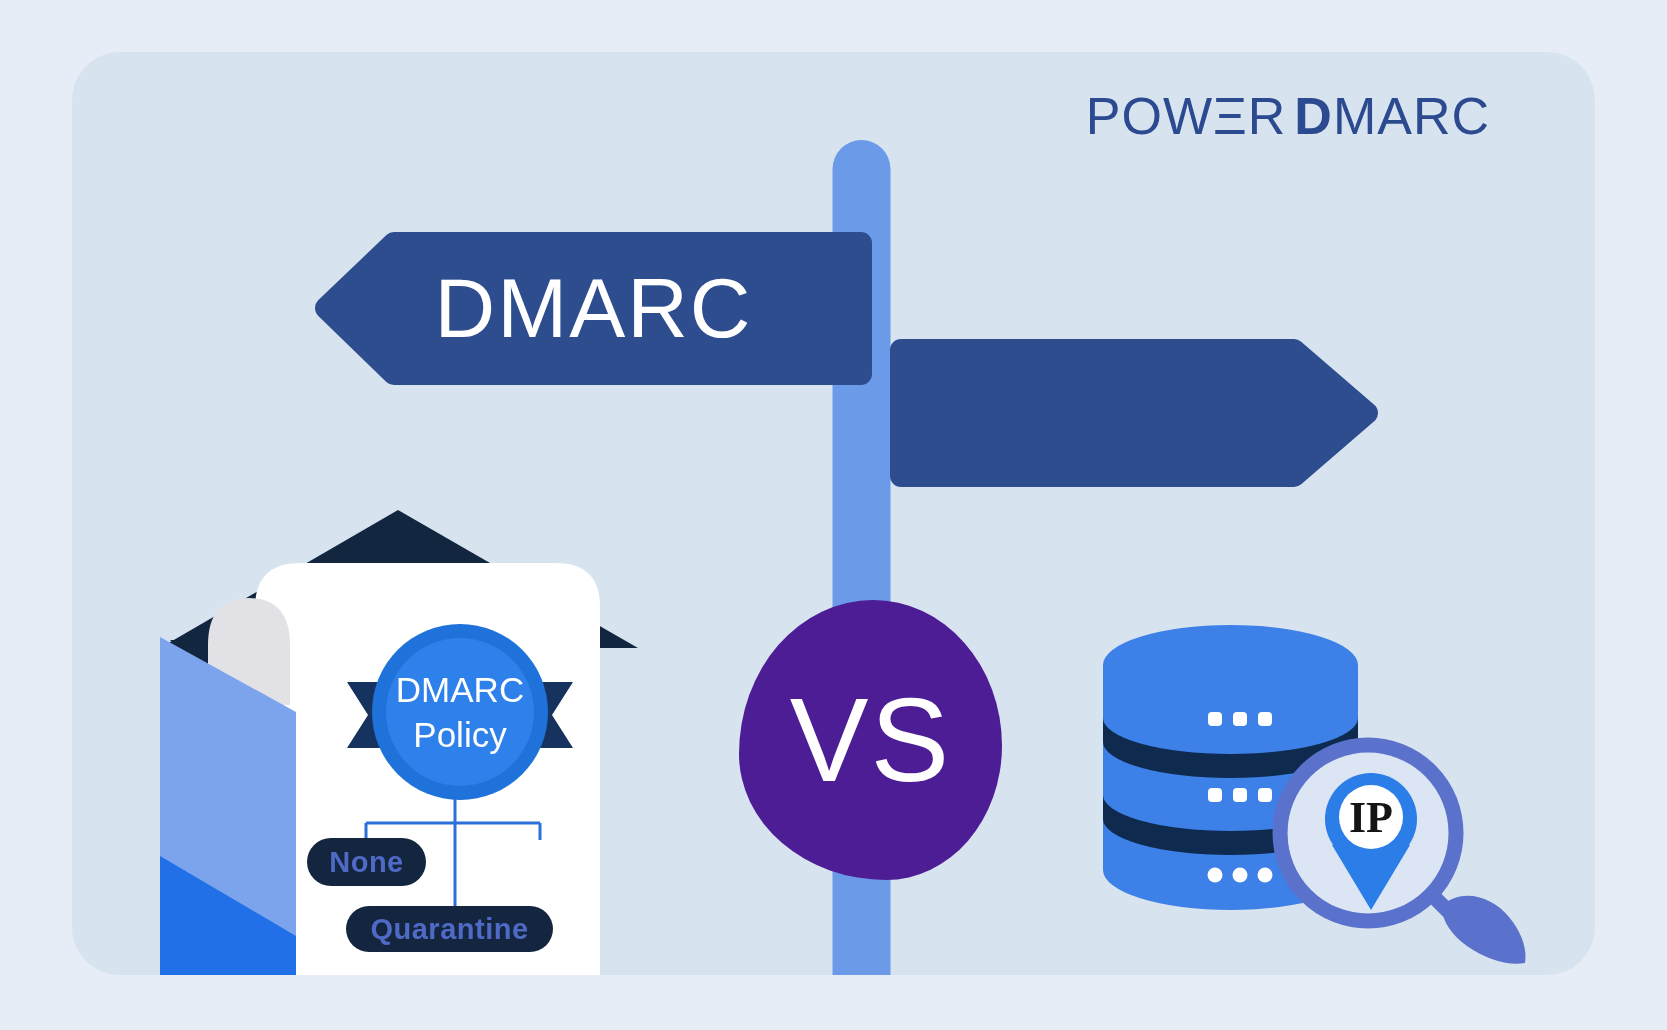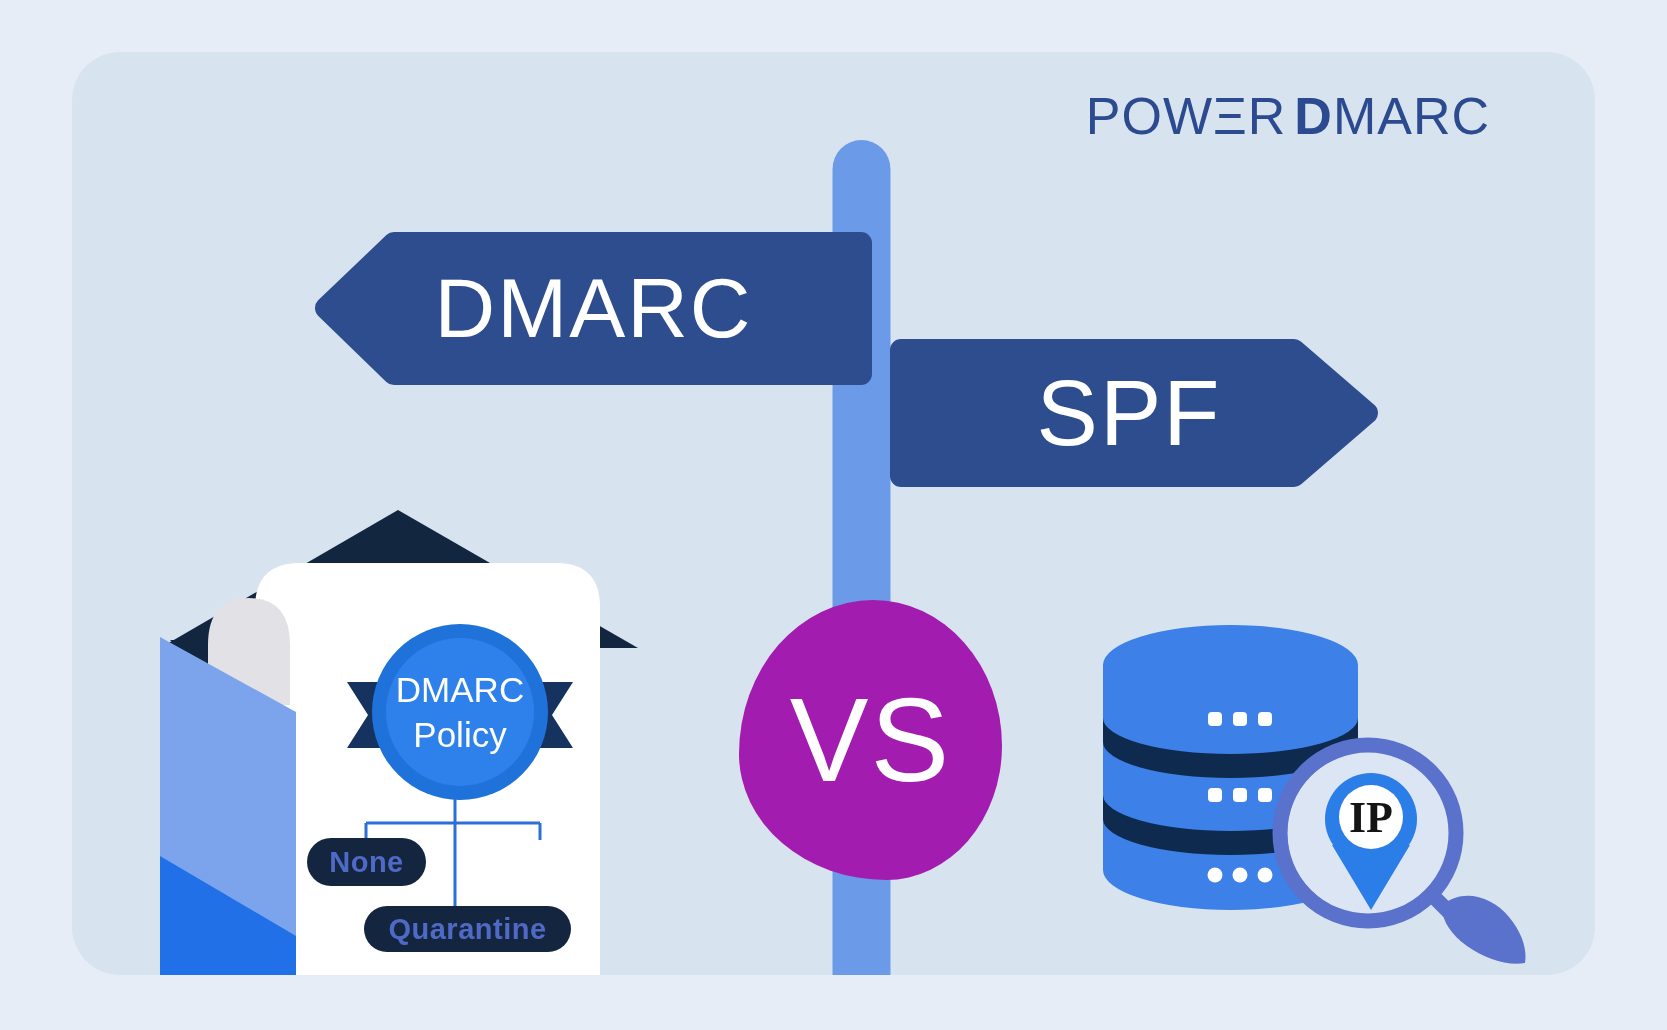--- a/index.html
+++ b/index.html
@@ -36,42 +36,42 @@
   .sign-label{
     position:absolute;display:flex;align-items:center;justify-content:center;
     color:#ffffff;font-weight:400;letter-spacing:2px;
   }
   .sign-label.dmarc{left:243px;top:180px;width:557px;height:153px;font-size:84px;}
   .sign-label.spf{left:818px;top:287px;width:478px;height:148px;font-size:92px;}
 
   
   .vs-blob{
     position:absolute;left:667px;top:548px;width:263px;height:280px;
-    background:#a21caf;
+    background:#4c1d95;
     border-radius:51% 49% 44% 56% / 55% 52% 48% 45%;
     display:flex;align-items:center;justify-content:center;
     color:#ffffff;font-size:118px;font-weight:400;letter-spacing:2px;
   }
 
   
   .badge-text{
     position:absolute;left:298px;top:598px;width:180px;height:124px;
     display:flex;flex-direction:column;align-items:center;justify-content:center;
     color:#ffffff;font-size:35px;font-weight:500;line-height:1.3;
   }
 
   
   .pill{
     position:absolute;background:#14263f;border-radius:26px;
     display:flex;align-items:center;justify-content:center;
     color:#4f6ac6;font-weight:700;font-size:29px;letter-spacing:0.5px;
   }
   .pill.none{left:235px;top:786px;width:119px;height:48px;}
   .pill.reject{left:396px;top:786px;width:144px;height:48px;}
-  .pill.quarantine{left:292px;top:854px;width:207px;height:46px;}
+  .pill.quarantine{left:274px;top:854px;width:207px;height:46px;}
 </style>
 </head>
 <body>
 
 <div class="card">
 
   <svg class="abs" style="left:0;top:0;" width="1523" height="923" viewBox="0 0 1523 923">
     <rect x="760.5" y="88" width="58" height="880" rx="29" fill="#6b9ae8"></rect>
     <path d="M254,256 L322,191 H789 V322 H322 Z" fill="#2d4d8f" stroke="#2d4d8f" stroke-width="22" stroke-linejoin="round"></path>
     <path d="M829,298 H1222 L1295,361 L1222,424 H829 Z" fill="#2d4d8f" stroke="#2d4d8f" stroke-width="22" stroke-linejoin="round"></path>
@@ -117,21 +117,20 @@
     <path d="M1332,845 L1371,910 L1410,845 Z" fill="#2b7de8"></path>
     <circle cx="1371" cy="817" r="32" fill="#ffffff"></circle>
     <text x="1371" y="832" text-anchor="middle" font-family="Liberation Serif, serif" font-size="44" font-weight="bold" fill="#141414">IP</text>
   </svg>
 
   <div class="vs-blob">
     <span>VS</span>
   </div>
 
   <div class="sign-label dmarc">DMARC</div>
-  <div class="sign-label spf">SPF</div>
 
   <div class="badge-text">
     <span>DMARC</span>
     <span>Policy</span>
   </div>
 
   <div class="pill none">None</div>
   <div class="pill quarantine">Quarantine</div>
 
   <div class="logo">

